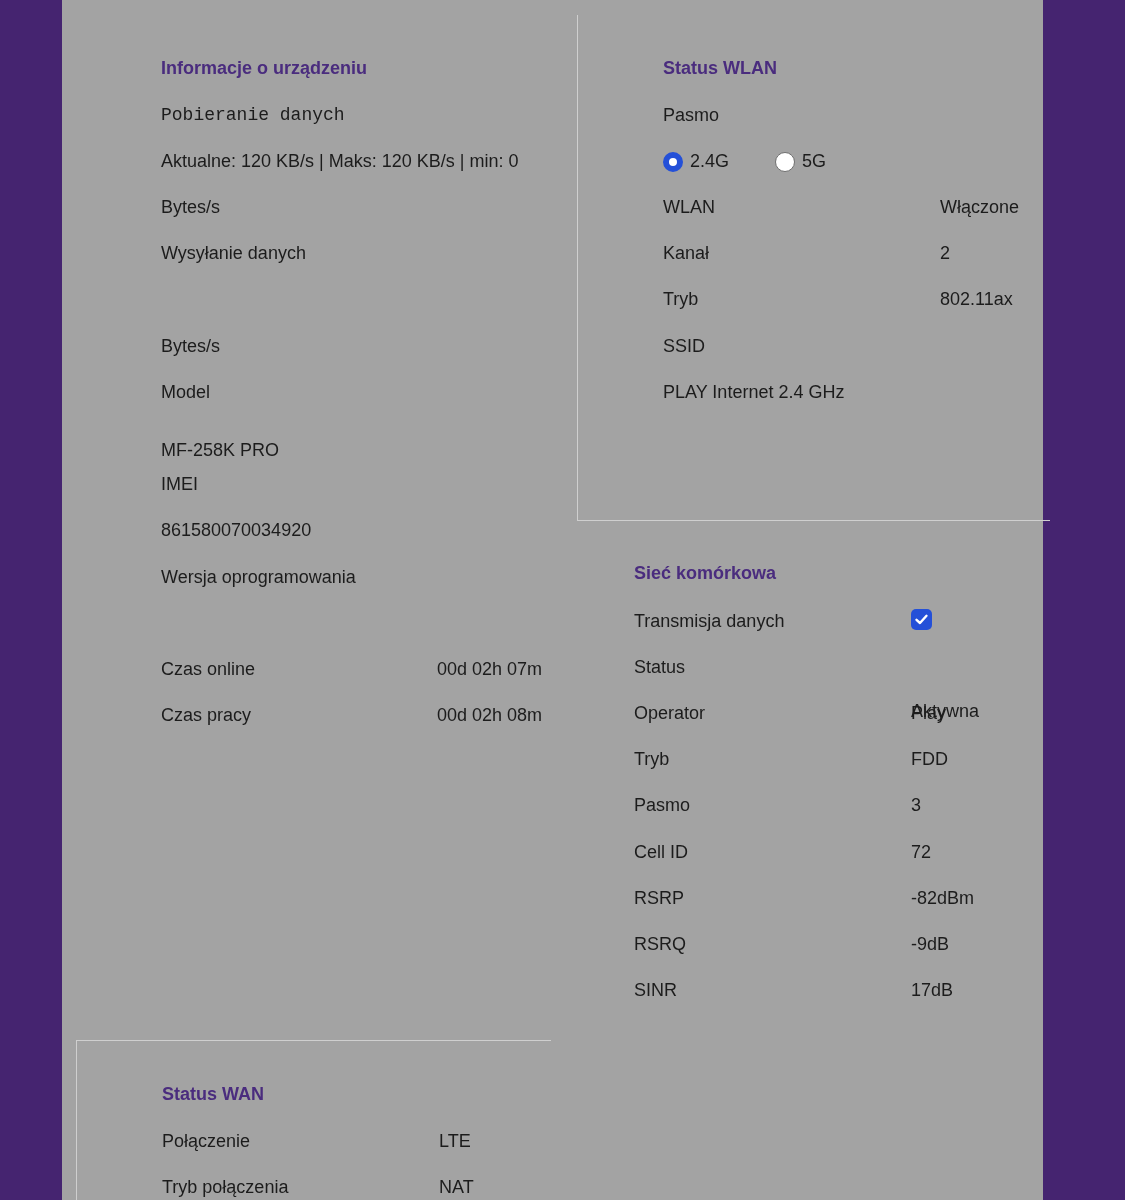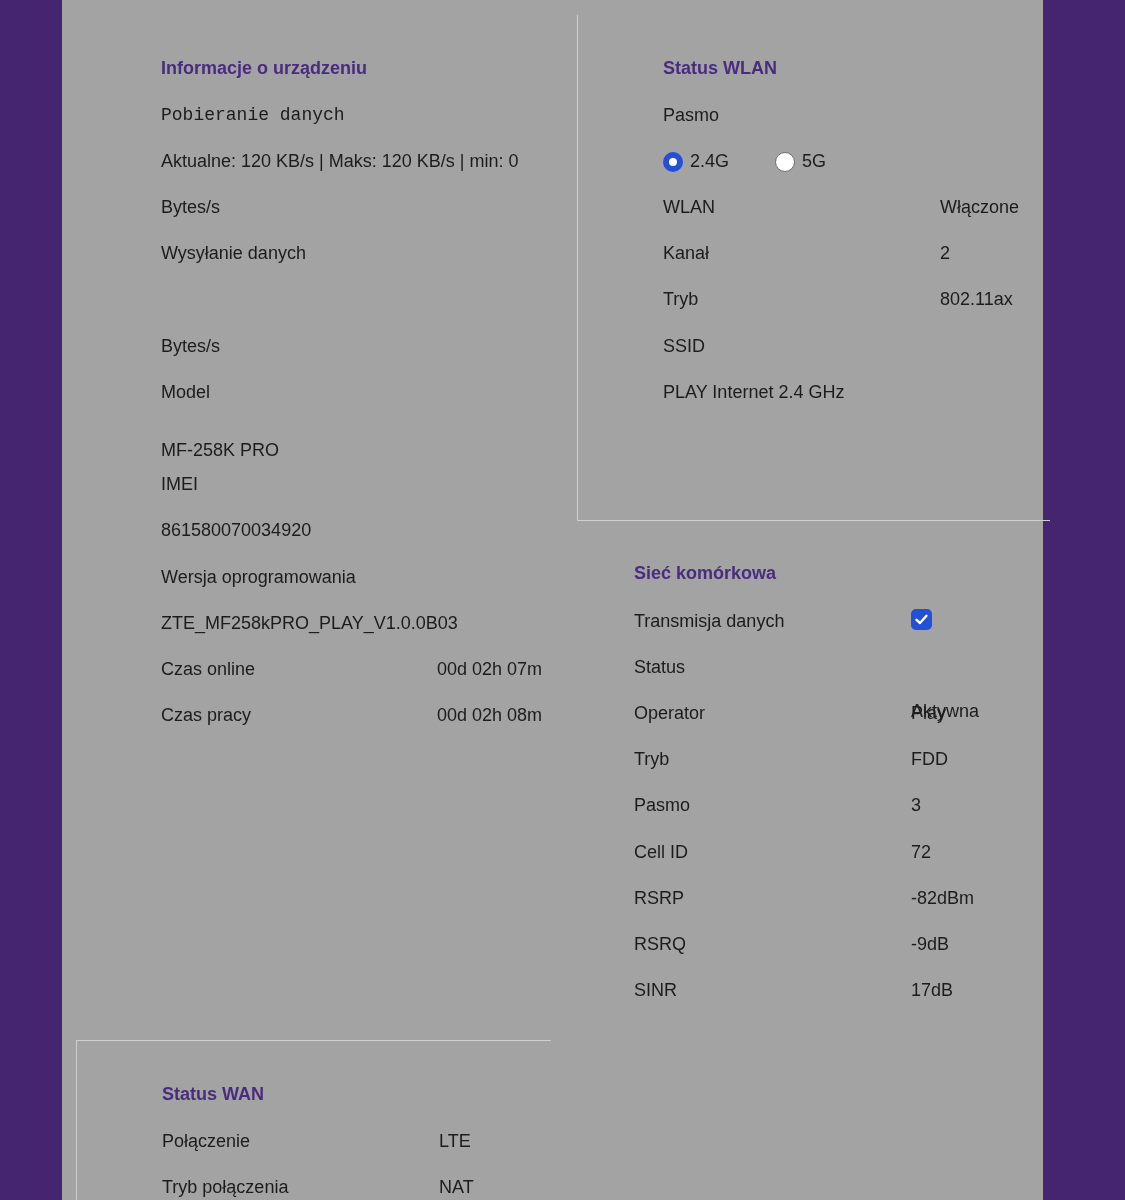--- a/index.html
+++ b/index.html
@@ -113,21 +113,20 @@
     <div class="line" style="left:99px; top:104px;font-family:Liberation Mono, monospace;">Pobieranie danych</div>
     <div class="line" style="left:99px; top:150px;">Aktualne: 120 KB/s | Maks: 120 KB/s | min: 0</div>
     <div class="line" style="left:99px; top:196px;">Bytes/s</div>
     <div class="line" style="left:99px; top:242px;">Wysyłanie danych</div>
     <div class="line" style="left:99px; top:335px;">Bytes/s</div>
     <div class="line" style="left:99px; top:381px;">Model</div>
     <div class="line" style="left:99px; top:427px;margin-top:12px;">MF-258K PRO</div>
     <div class="line" style="left:99px; top:473px;">IMEI</div>
     <div class="line" style="left:99px; top:519px;">861580070034920</div>
     <div class="line" style="left:99px; top:566px;">Wersja oprogramowania</div>
-    <div class="line" style="left:99px; top:612px;">ZTE_MF258kPRO_PLAY_V1.0.0B03</div>
     <div class="line" style="left:99px; top:658px;">Czas online</div>
     <div class="line" style="left:375px; top:658px;">00d 02h 07m</div>
     <div class="line" style="left:99px; top:704px;">Czas pracy</div>
     <div class="line" style="left:375px; top:704px;">00d 02h 08m</div>
   </div>
 
   <div class="box" id="wlan-box">
     <div class="section-title" style="left:85px; top:42px;">Status WLAN</div>
     <div class="line" style="left:85px; top:89px;">Pasmo</div>
 

